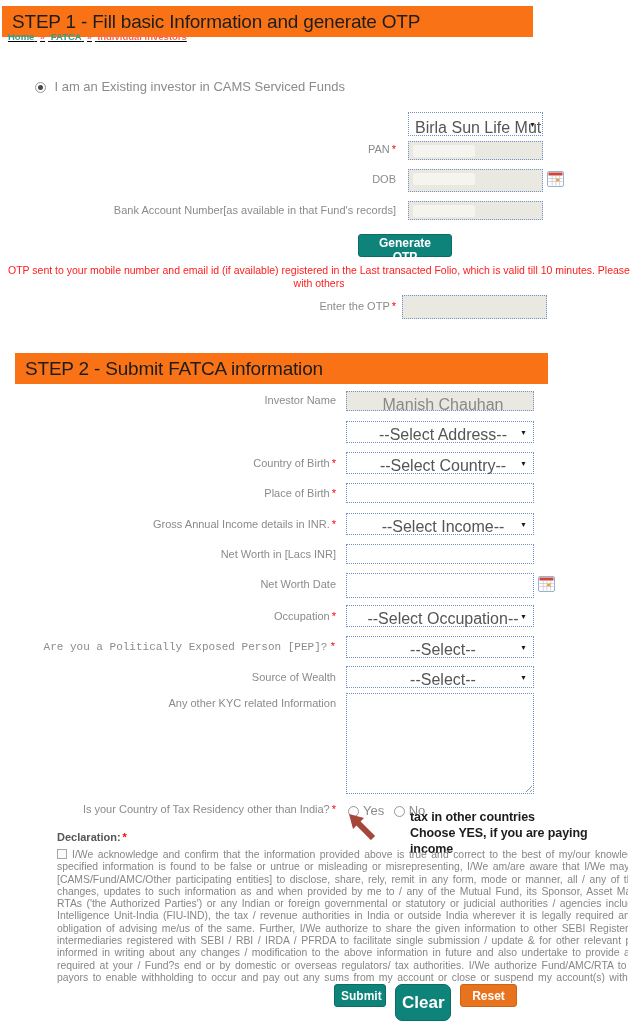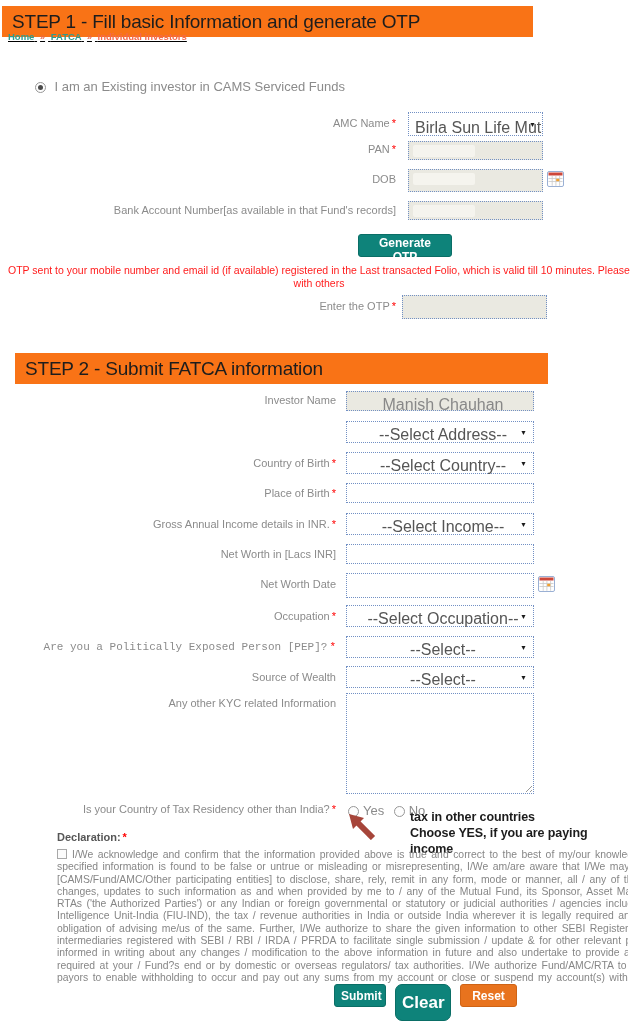--- a/index.html
+++ b/index.html
@@ -73,23 +73,20 @@
     <span class="crumb-teal">FATCA</span>
     <span class="crumb-sep">»</span>
     <span class="crumb-coral">Individual investors</span>
   </div>
 
   <div style="position:absolute;left:35px;top:77px;">
     <span class="radio on"></span>
     <span class="radio-text">I am an Existing investor in CAMS Serviced Funds</span>
   </div>
 
-  <div class="lbl lbl1" style="top:117px;">
-    <span>AMC Name</span><span class="star">*</span>
-  </div>
   <div class="box" style="left:408px;top:112px;width:135px;height:24px;">
     <span class="val" style="padding-top:6px;">Birla Sun Life Mutual Fund</span>
     <span class="caret">▼</span>
   </div>
 
   <div class="lbl lbl1" style="top:143px;">
     <span>PAN</span><span class="star">*</span>
   </div>
   <div class="box dis" style="left:408px;top:141px;width:135px;height:19px;">
     <span class="patch"></span>

